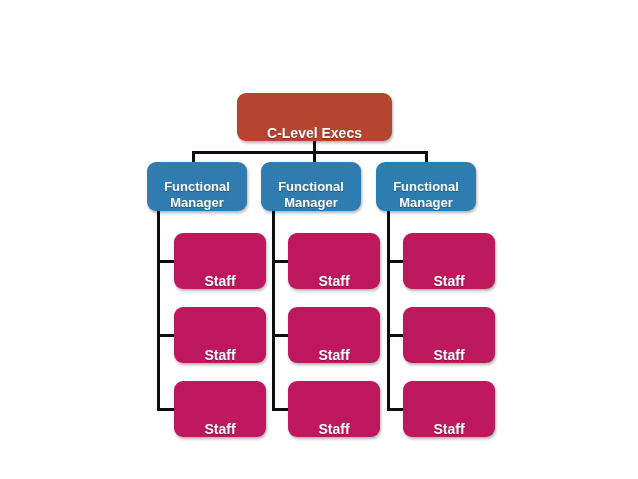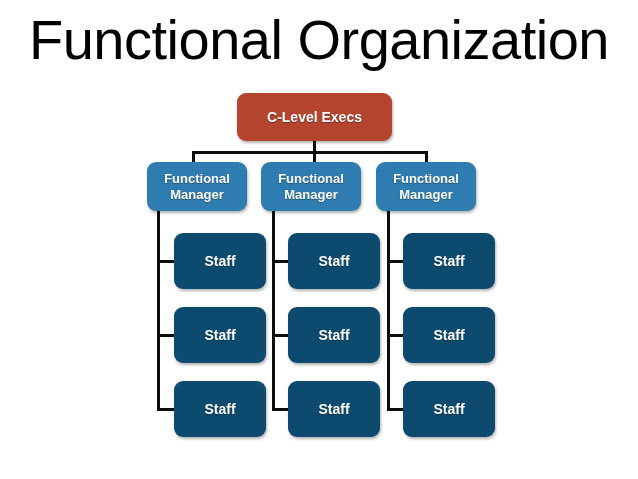--- a/index.html
+++ b/index.html
@@ -45,21 +45,21 @@
     background: #0d0d0d;
   }
   .line.v { width: 3px; }
   .line.h { height: 3px; }
 
   
   .node {
     position: absolute;
     box-sizing: border-box;
     display: flex;
-    align-items: center;
+    align-items: flex-end;
     justify-content: center;
     text-align: center;
     color: #ffffff;
     border-radius: 9px;
     box-shadow: 1px 2px 3px rgba(0, 0, 0, 0.30);
     overflow: hidden;
   }
   .node .node-label {
     position: relative;
     z-index: 2;
@@ -96,33 +96,32 @@
   .node.manager {
     background: #2e7cb0;
     font-size: 13px;
     font-weight: 700;
     line-height: 16px;
     text-shadow: 0 1px 1px rgba(0, 0, 0, 0.30);
   }
 
   
   .node.staff {
-    background: #0c4a6e;
+    background: #be185d;
     font-size: 14px;
     font-weight: bold;
     line-height: 16px;
     text-shadow: 0 1px 1px rgba(0, 0, 0, 0.30);
   }
 </style>
 </head>
 <body>
 
 <div id="slide">
 
-  <div id="slide-title">Functional Organization</div>
 
   <div class="line v" style="left:313px; top:141px; height:12px;"></div>
   <div class="line h" style="left:192px; top:151px; width:236px;"></div>
   <div class="line v" style="left:192px; top:151px; height:13px;"></div>
   <div class="line v" style="left:313px; top:151px; height:13px;"></div>
   <div class="line v" style="left:425px; top:151px; height:13px;"></div>
 
   <div class="line v" style="left:157px; top:208px; height:202px;"></div>
   <div class="line h" style="left:157px; top:260px; width:20px;"></div>
   <div class="line h" style="left:157px; top:334px; width:20px;"></div>

